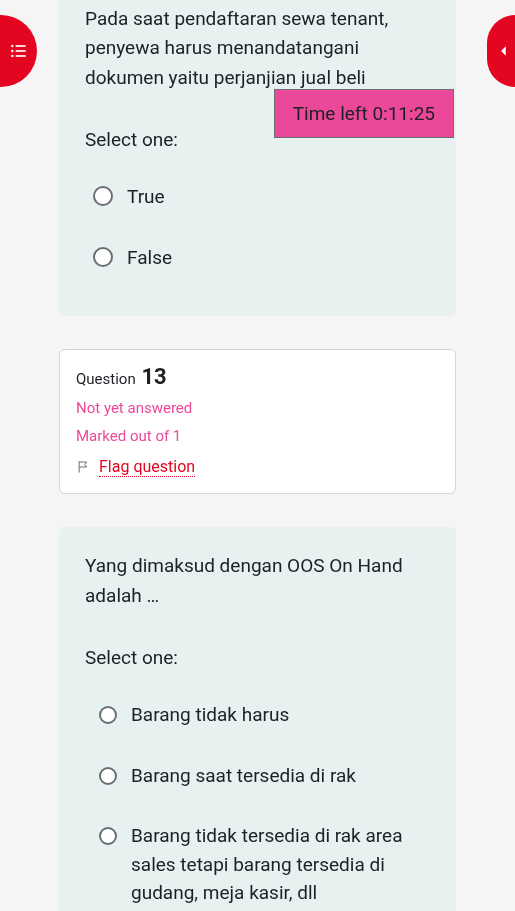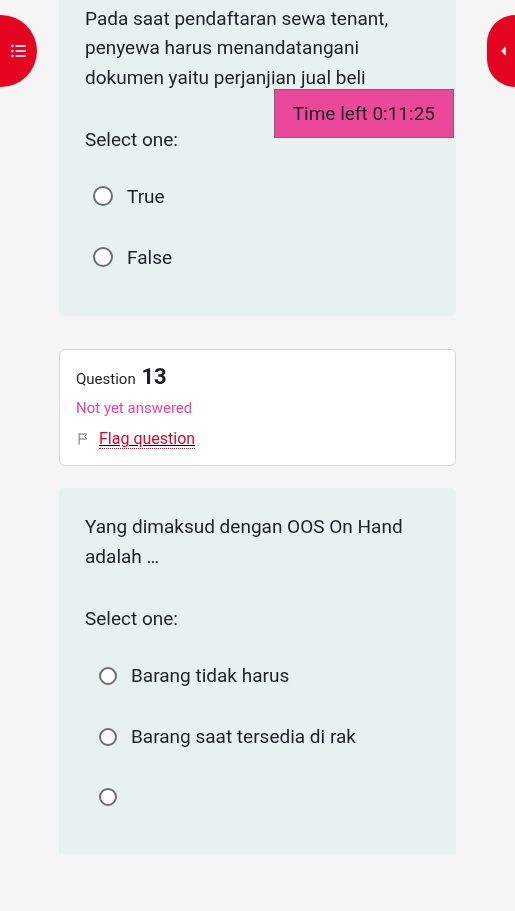--- a/index.html
+++ b/index.html
@@ -121,21 +121,21 @@
       margin-left: 14px;
       width: 18px;
       height: 18px;
       margin-top: 5px;
     }
     .question-info {
       background: #fff;
       border: 1px solid #d6d6d6;
       border-radius: 6px;
       padding: 14px 16px 16px 16px;
-      margin-bottom: 22px;
+      margin-bottom: 33px;
     }
     .question-number {
       font-size: 15px;
       color: #1d2125;
       margin-bottom: 10px;
     }
     .question-number .num {
       font-size: 22px;
       font-weight: 700;
       margin-left: 2px;
@@ -143,21 +143,20 @@
     .info-line {
       font-size: 15px;
       color: #ec4899;
       margin-bottom: 10px;
     }
     .flag-row {
       display: flex;
       align-items: center;
       gap: 8px;
       margin-top: 12px;
-      text-decoration: underline;
     }
     .flag-row svg {
       width: 15px;
       height: 16px;
       stroke: #6a6f73;
       fill: none;
     }
     .flag-link {
       color: #e40521;
       font-size: 16px;
@@ -218,20 +217,21 @@
       </label>
     </div>
   </div>
 
   <div class="question-info">
     <div class="question-number">
       <span>Question</span>
       <span class="num">13</span>
     </div>
     <div class="info-line">Not yet answered</div>
+    <div class="info-line">Marked out of 1</div>
     <div class="flag-row">
       <svg viewBox="0 0 24 24" stroke-width="1.6">
         <path d="M5 3 v18 M5 4 h12 l-3 4 l3 4 H5"></path>
       </svg>
       <span class="flag-link">Flag question</span>
     </div>
   </div>
 
   <div class="question-block second">
     <div class="question-text">Yang dimaksud dengan OOS On Hand adalah …</div>
@@ -240,18 +240,19 @@
       <label class="option-row">
         <span class="radio-circle"></span>
         <span class="option-text">Barang tidak harus</span>
       </label>
       <label class="option-row">
         <span class="radio-circle"></span>
         <span class="option-text">Barang saat tersedia di rak</span>
       </label>
       <label class="option-row">
         <span class="radio-circle"></span>
+        <span class="option-text">Barang tidak tersedia di rak area sales tetapi barang tersedia di gudang, meja kasir, dll</span>
       </label>
 
     </div>
   </div>
 
 </div>
 
 </body></html>

